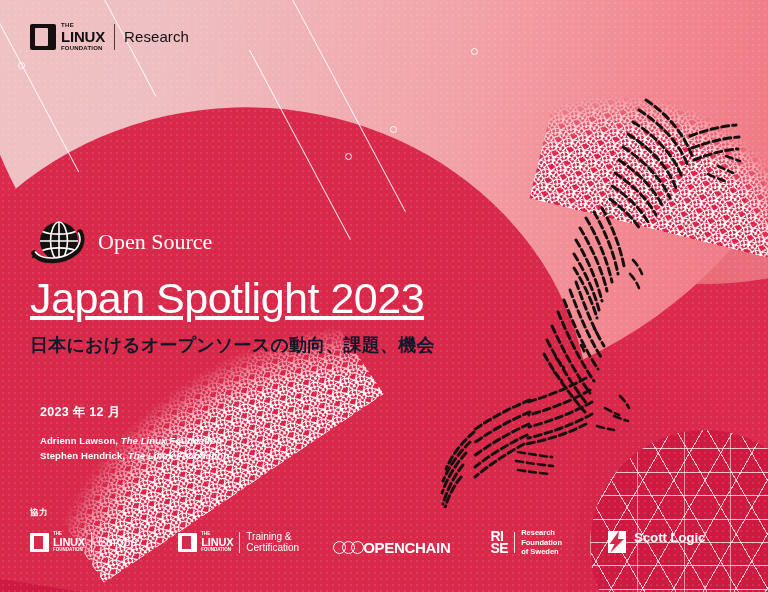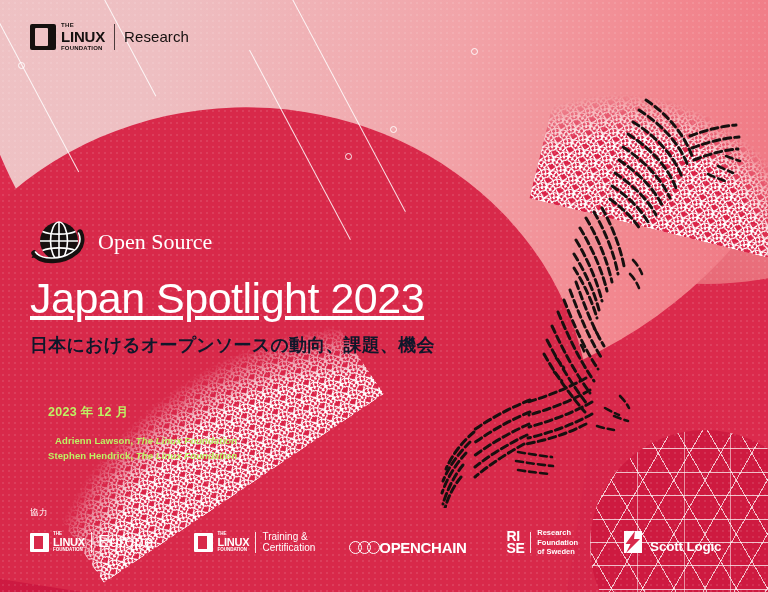--- a/index.html
+++ b/index.html
@@ -88,57 +88,57 @@
   
   .content{position:absolute;left:30px;top:214px;width:470px;}
   .woos{display:flex;align-items:center;gap:12px;margin-bottom:6px;}
   .globe{width:56px;height:56px;flex:0 0 56px;}
   .woos-text{color:#fff;font-family:"Liberation Serif","DejaVu Serif",serif;
     font-size:22px;line-height:1.05;font-weight:400;}
   .title{color:#fff;font-size:43px;font-weight:400;letter-spacing:-.5px;
          margin:6px 0 12px;line-height:1.05;text-decoration:underline;}
   .subtitle{color:#0f172a;font-size:18px;font-weight:700;letter-spacing:.2px;}
 
-  .meta{position:absolute;left:48px;top:404px;color:#bef264;}
+  .meta{position:absolute;left:40px;top:404px;color:#ffffff;}
   .meta-date{font-size:12.5px;font-weight:700;letter-spacing:.3px;margin-bottom:13px;}
-  .meta-author{font-size:9.5px;font-weight:700;line-height:1.55;letter-spacing:.1px;text-align:right;}
+  .meta-author{font-size:9.5px;font-weight:700;line-height:1.55;letter-spacing:.1px;}
   .meta-author i{font-style:italic;}
   .meta-preface{font-size:9.5px;font-weight:700;margin-top:11px;letter-spacing:.1px;}
   .meta-preface i{font-style:italic;}
 
   
   .partners{position:absolute;left:30px;bottom:35px;width:706px;}
-  .partners-label{color:#fff;font-size:8.5px;font-weight:400;margin-bottom:9px;letter-spacing:.4px;}
+  .partners-label{color:#fff;font-size:8.5px;font-weight:700;margin-bottom:9px;letter-spacing:.4px;}
   .partner-row{display:flex;align-items:center;gap:0;}
   .p-item{display:flex;align-items:center;color:#fff;}
   .p-gap1{width:41px;} .p-gap2{width:34px;} .p-gap3{width:40px;} .p-gap4{width:44px;}
 
   .lf-mini{display:flex;align-items:center;gap:4px;}
   .lf-mini .sq{width:19px;height:19px;background:#fff;position:relative;border-radius:1px;}
   .lf-mini .sq:after{content:"";position:absolute;left:3.5px;top:3px;width:9.5px;height:13px;background:#D8294A;}
   .lf-mini .sq:before{content:"";position:absolute;left:8px;top:9px;width:10px;height:10px;background:#fff;
     clip-path:polygon(100% 0,100% 100%,0 100%);}
   .lf-mini .w{line-height:1;color:#fff;}
   .lf-mini .t{font-size:4.5px;font-weight:700;}
   .lf-mini .l{font-size:11px;font-weight:700;letter-spacing:-.2px;margin:.5px 0;}
   .lf-mini .f{font-size:4.5px;font-weight:700;}
   .pdiv{width:1px;height:21px;background:rgba(255,255,255,.85);margin:0 6px;}
-  .p-europe{font-size:17px;letter-spacing:.1px;border-radius:6px;}
+  .p-europe{font-size:12px;letter-spacing:.1px;border-radius:6px;}
   .p-train{font-size:10px;line-height:1.15;}
 
   .openchain{display:flex;align-items:center;gap:3px;margin-top:11px;}
   .oc-rings{display:flex;align-items:center;}
   .oc-rings span{display:block;width:11px;height:11px;border:1.6px solid #fff;border-radius:50%;margin-right:-4px;}
   .oc-word{font-size:15px;font-weight:600;letter-spacing:-.3px;}
 
   .rise{display:flex;align-items:center;}
   .rise-letters{line-height:.92;font-weight:700;font-size:14px;letter-spacing:-.5px;}
   .rise-sub{font-size:7.5px;font-weight:700;line-height:1.3;}
 
-  .scott{display:flex;align-items:flex-end;gap:6px;}
+  .scott{display:flex;align-items:flex-start;gap:6px;}
   .scott-mark{width:22px;height:24px;position:relative;}
   .scott-word{font-size:13.5px;font-weight:700;letter-spacing:-.2px;}
 </style>
 </head>
 <body>
 
 <div class="cover">
 
   <div class="bg-base"></div>
   <div class="bg-pale-curve2"></div>

